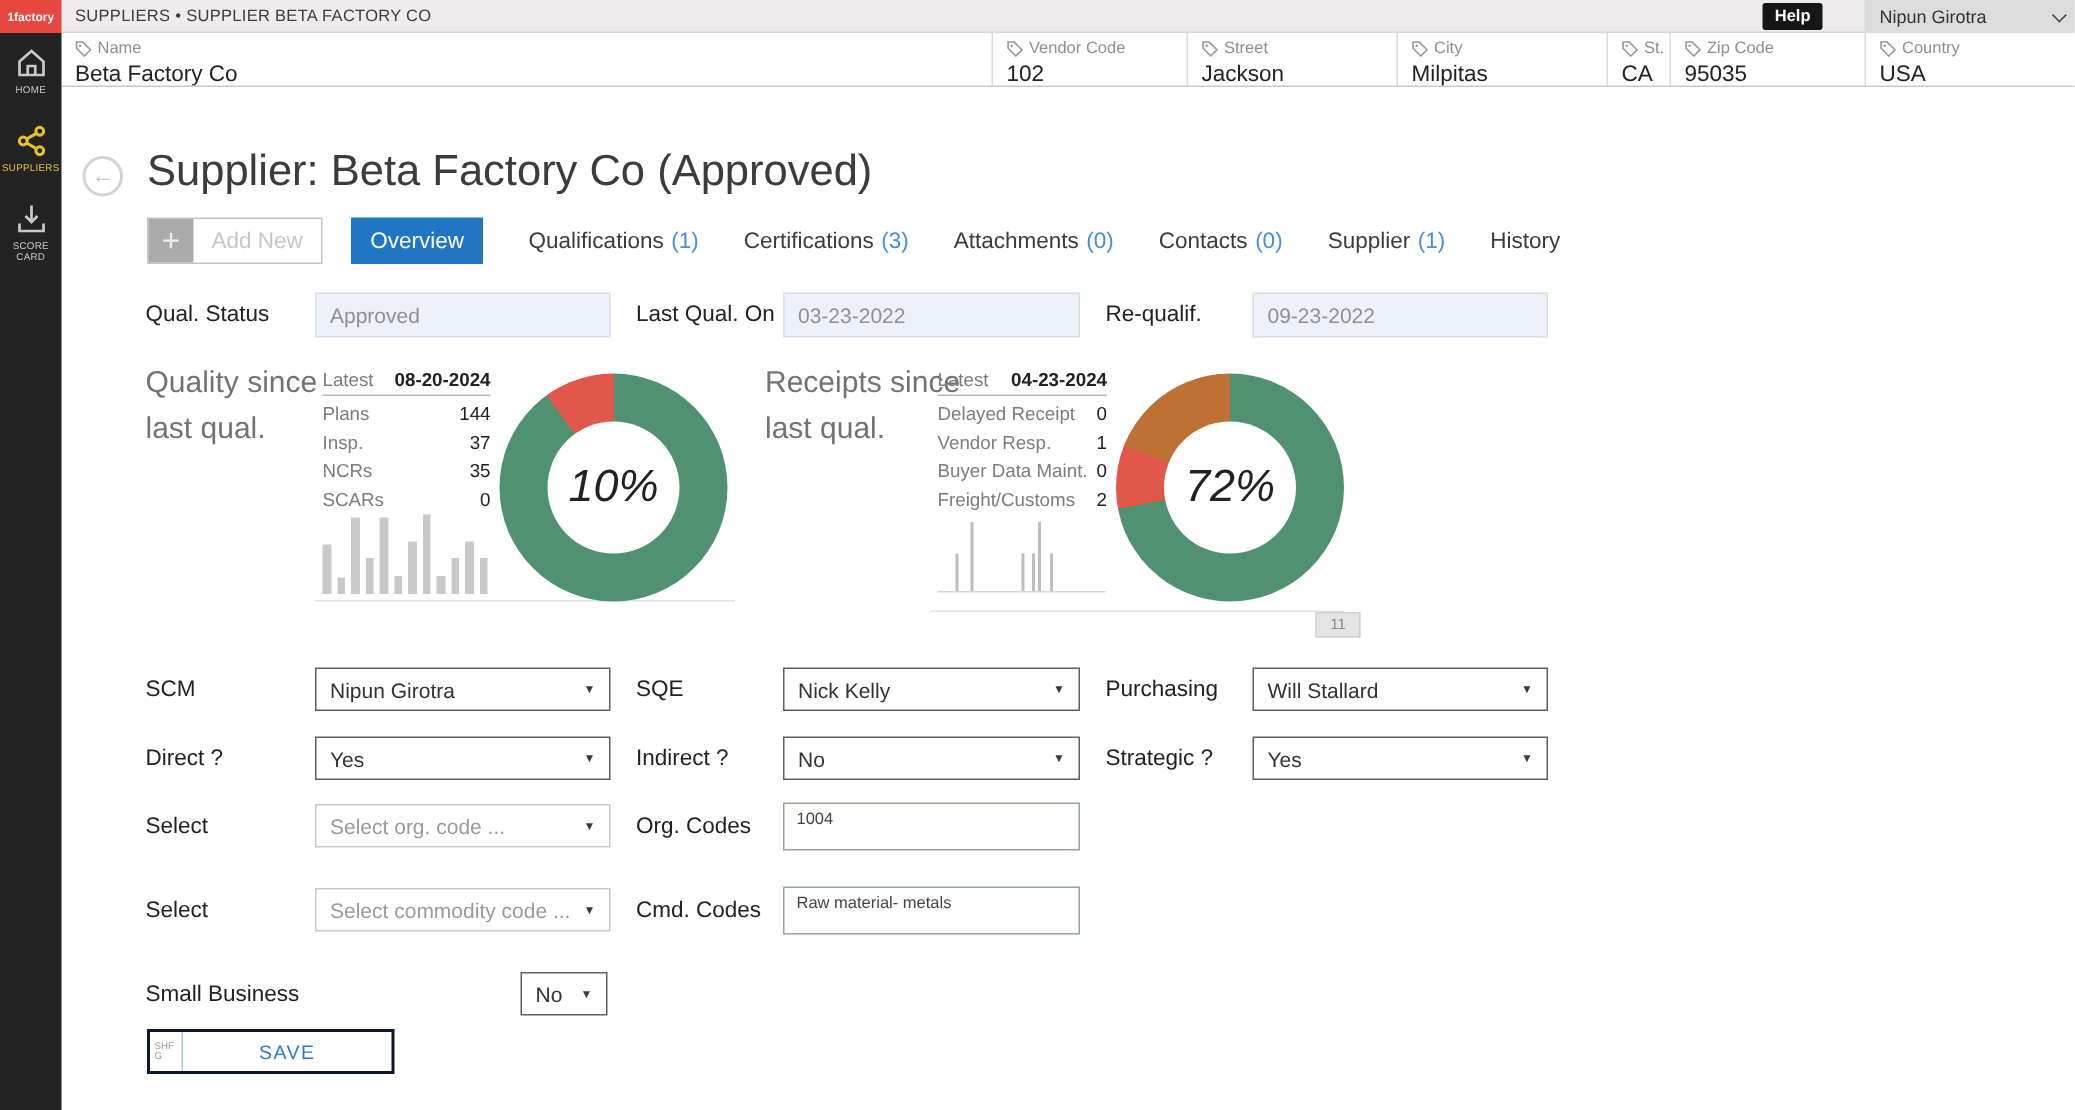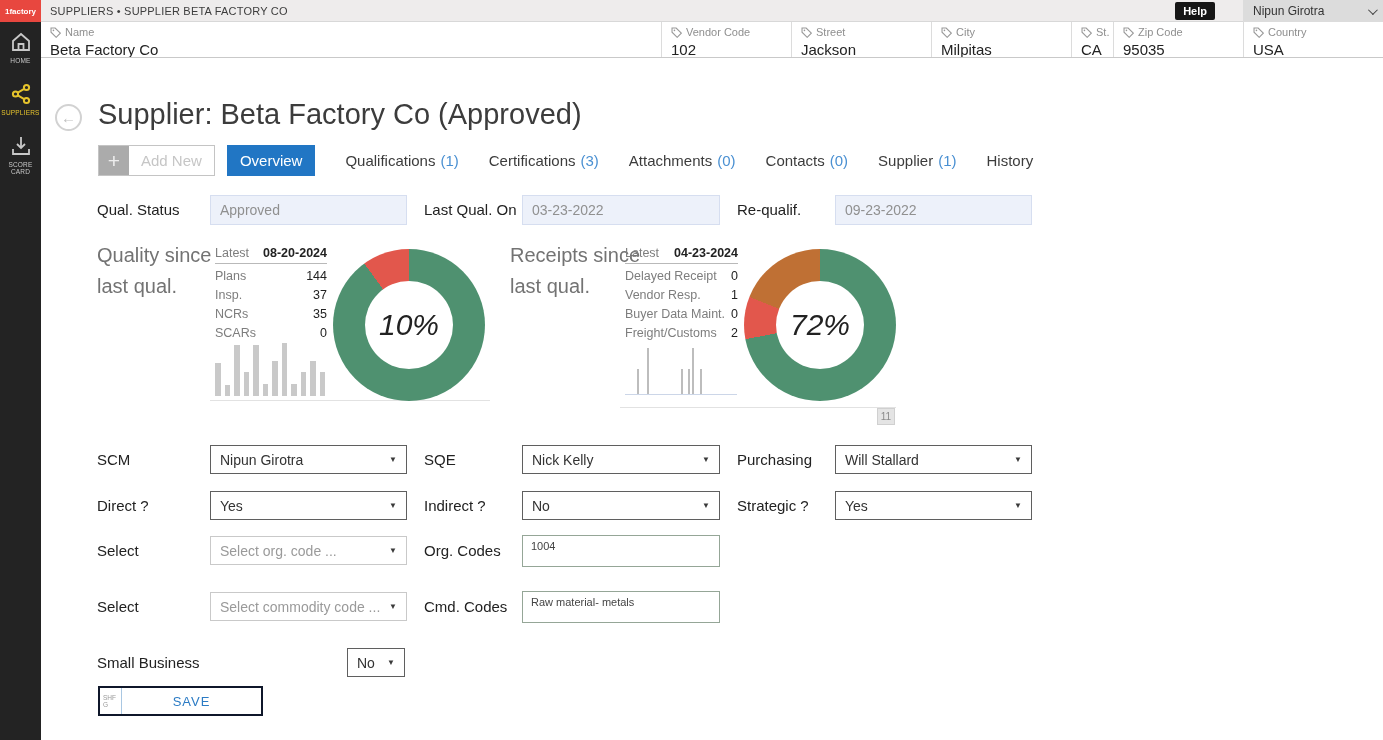--- a/index.html
+++ b/index.html
@@ -34,21 +34,21 @@
 
   
   .back-btn { position:absolute; left:55px; top:104px; width:27px; height:27px; border:2px solid #d2d2d2; border-radius:50%; color:#c0c0c0; font-size:15px; display:flex; align-items:center; justify-content:center; cursor:pointer; }
   .page-title { position:absolute; left:98px; top:98px; font-size:29px; color:#3c3c3c; white-space:nowrap; }
   .tabs { position:absolute; left:98px; top:145px; height:31px; display:flex; align-items:stretch; }
   .add-new { display:flex; align-items:stretch; border:1px solid #c4c4c4; background:#fff; cursor:pointer; }
   .plus-box { width:30px; background:#ababab; color:#ededed; font-size:21px; display:flex; align-items:center; justify-content:center; }
   .add-label { display:flex; align-items:center; padding:0 12px; color:#c6c6c6; font-size:15px; }
   .tab { display:flex; align-items:center; font-size:15px; color:#3c3c3c; margin-left:30px; cursor:pointer; white-space:nowrap; }
   .tab .count { color:#4a90d2; margin-left:5px; }
-  .tab.active { background:#2176c4; color:#fff; margin-left:12px; padding:0 13px; }
+  .tab.active { background:#2176c4; color:#fff; margin-left:19px; padding:0 13px; }
 
   
   .row { position:absolute; left:0; width:1100px; height:34px; }
   .flabel { position:absolute; top:6px; font-size:15px; color:#222; white-space:nowrap; }
   .c1l { left:97px; } .c2l { left:424px; } .c3l { left:737px; }
   .c1f { left:210px; width:197px; } .c2f { left:522px; width:198px; } .c3f { left:835px; width:197px; }
   .r-qual { top:195px; } .r-scm { top:445px; } .r-direct { top:491px; }
   .r-org { top:536px; } .r-cmd { top:592px; } .r-small { top:648px; }
 
   .input-disabled { position:absolute; top:0; height:30px; background:#edf1fa; border:1px solid #d6def0; font-size:14px; color:#909090; display:flex; align-items:center; padding:0 9px; }
@@ -64,21 +64,21 @@
   .stat-row { display:flex; justify-content:space-between; align-items:center; height:19px; font-size:12.5px; }
   .stat-row.latest { height:21px; border-bottom:1px solid #b9b9b9; margin-bottom:2px; }
   .s-label { color:#7d7d7d; white-space:nowrap; }
   .s-value { color:#222; }
   .latest-v { font-weight:bold; }
   .mini-bars { position:absolute; display:flex; align-items:flex-end; gap:4px; }
   .mini-bar { width:5.5px; }
   .spikes { position:absolute; border-bottom:1px solid #ccd6e8; }
   .spike { position:absolute; bottom:0; width:2px; }
   .divider { position:absolute; height:1px; background:#e2e2e2; }
-  .mini-badge { position:absolute; width:18px; height:17px; background:#e4e4e4; border:1px solid #d0d0d0; color:#8a8a8a; font-size:10px; display:flex; align-items:center; justify-content:center; }
+  .mini-badge { position:absolute; width:30px; height:17px; background:#e4e4e4; border:1px solid #d0d0d0; color:#8a8a8a; font-size:10px; display:flex; align-items:center; justify-content:center; }
   .donut { position:absolute; border-radius:50%;font-style:italic; }
   .donut-hole { position:absolute; inset:21%; background:#fff; border-radius:50%; display:flex; align-items:center; justify-content:center; }
   .donut-label { font-size:30px; color:#222; }
 
   
   .save-btn { position:absolute; left:98px; top:686px; width:165px; height:30px; border:2px solid #0f172a; background:#fff; display:flex; cursor:pointer; }
   .save-shortcut { width:22px; border-right:1px solid #a9c7e2; display:flex; flex-direction:column; align-items:flex-start; justify-content:center; padding-left:3px; }
   .save-shortcut span { font-size:6.5px; color:#999; line-height:7px; }
   .save-label { flex:1; display:flex; align-items:center; justify-content:center; color:#2b7bc4; font-size:13px; letter-spacing:1px; }
 </style>

